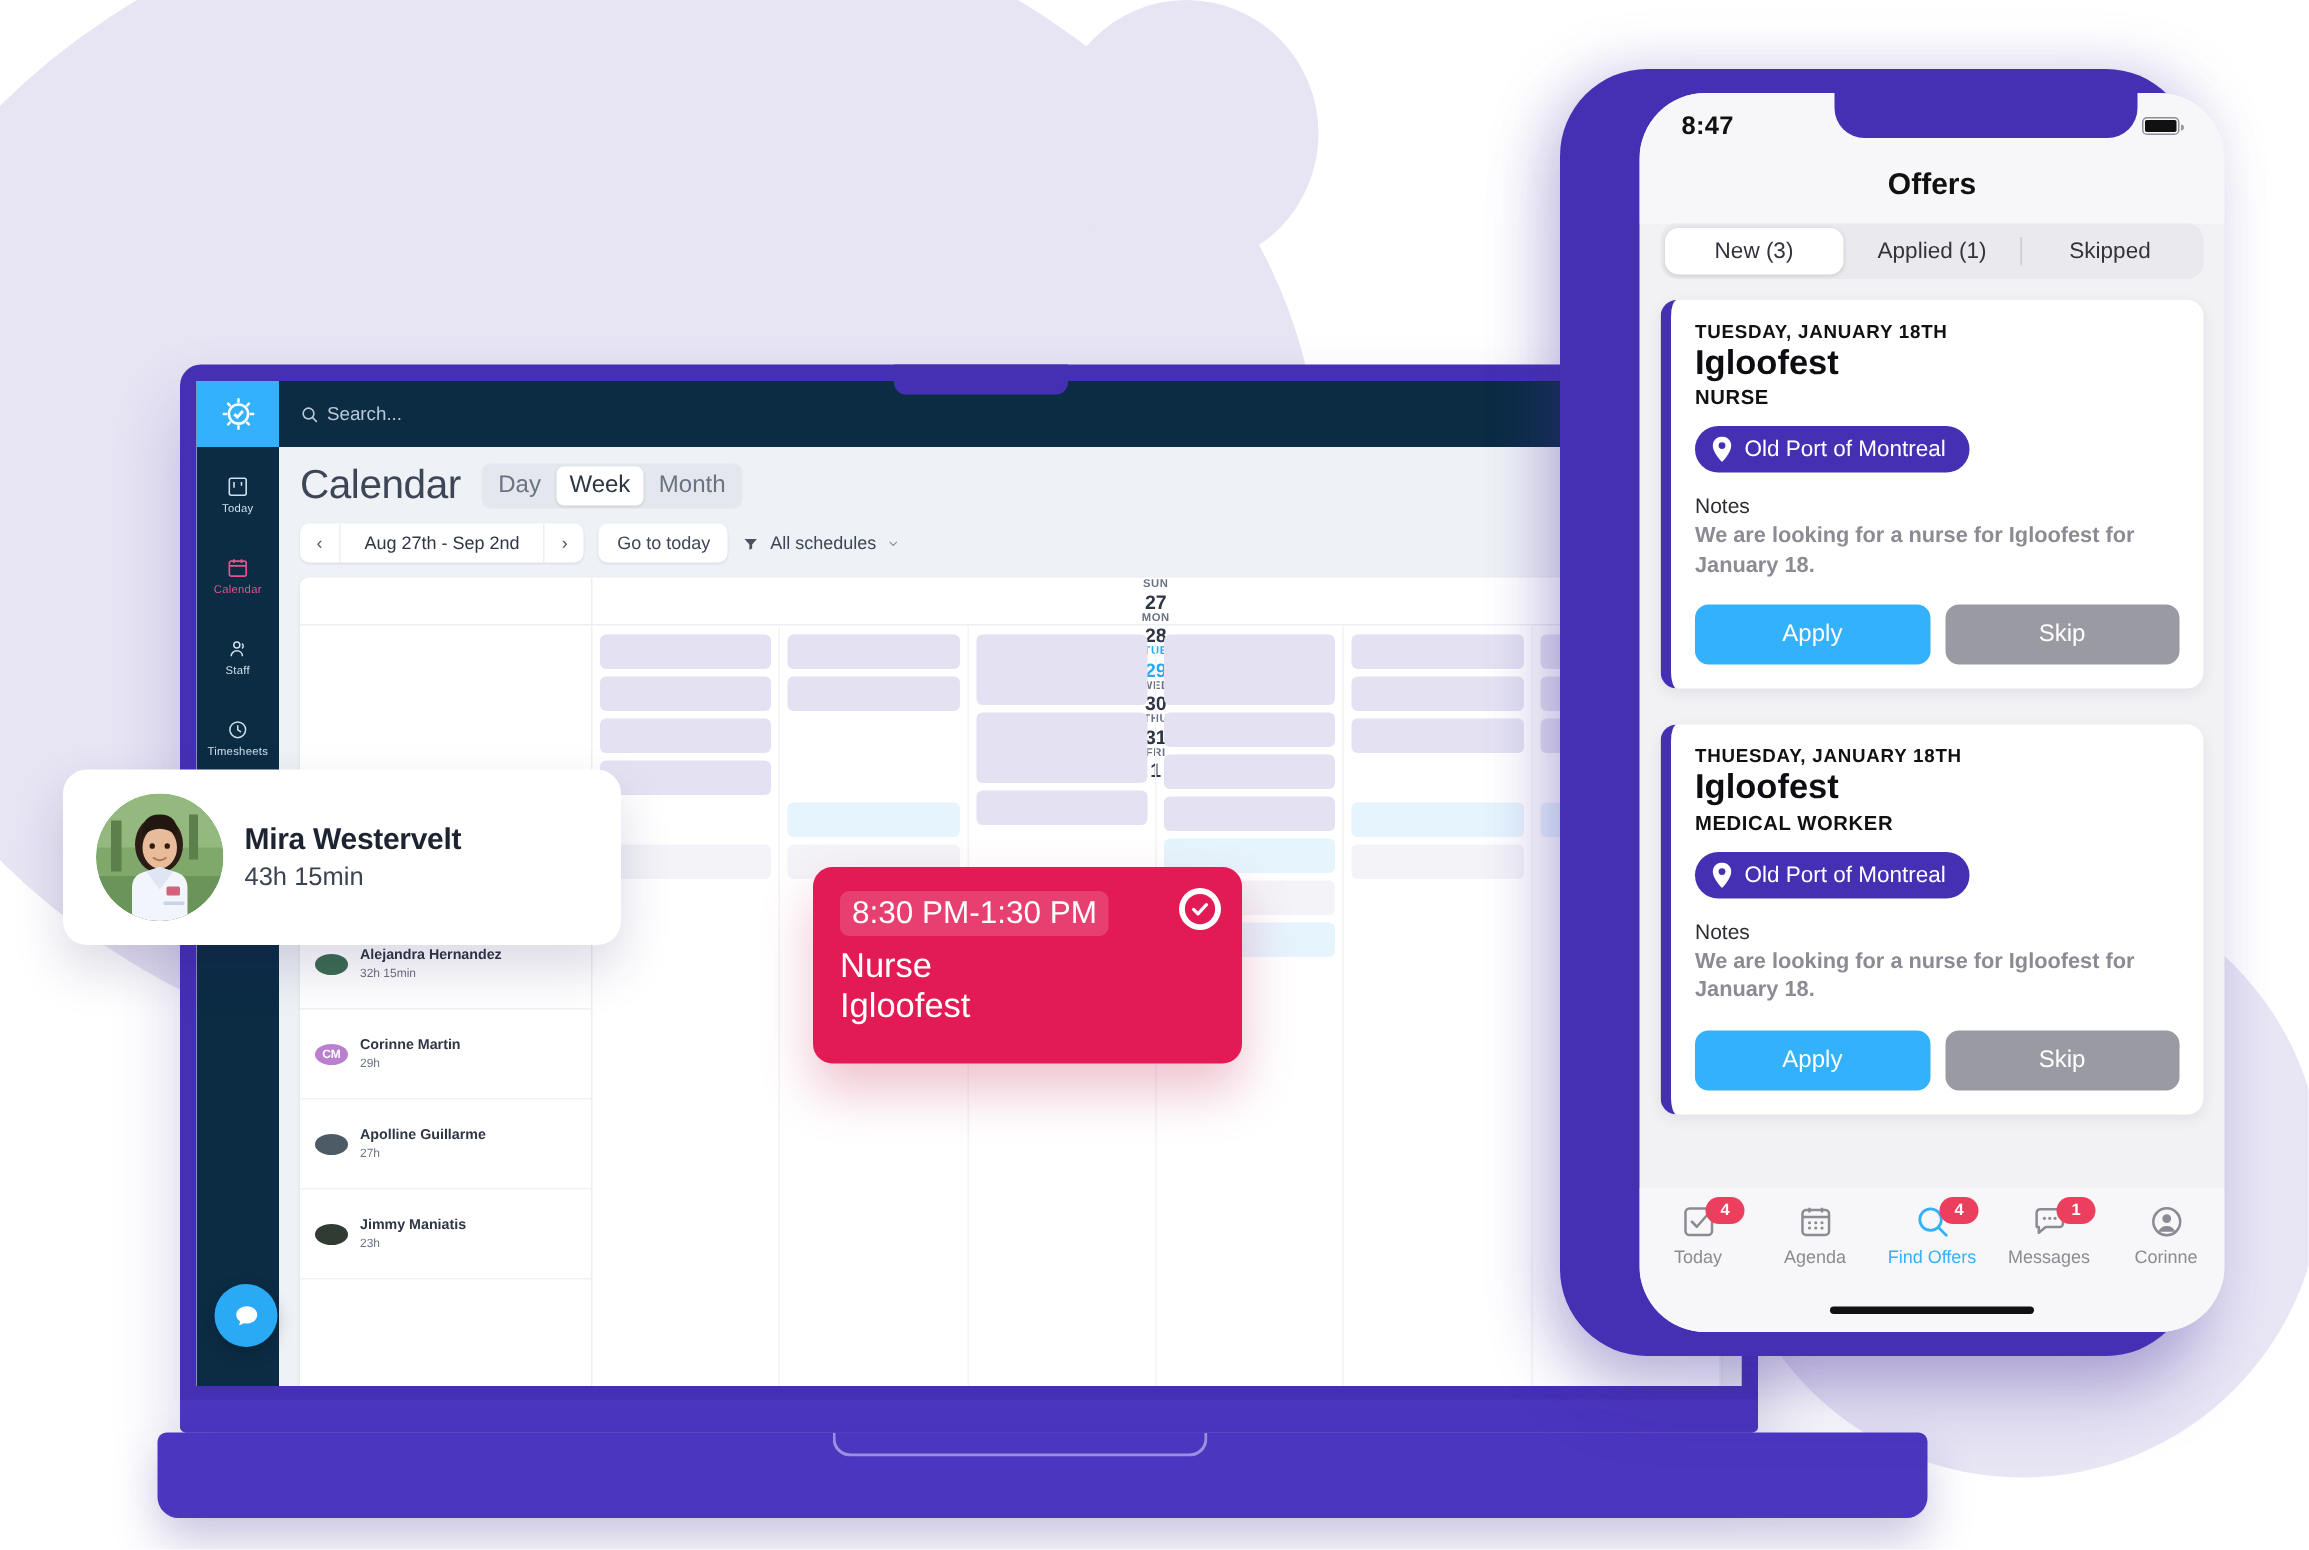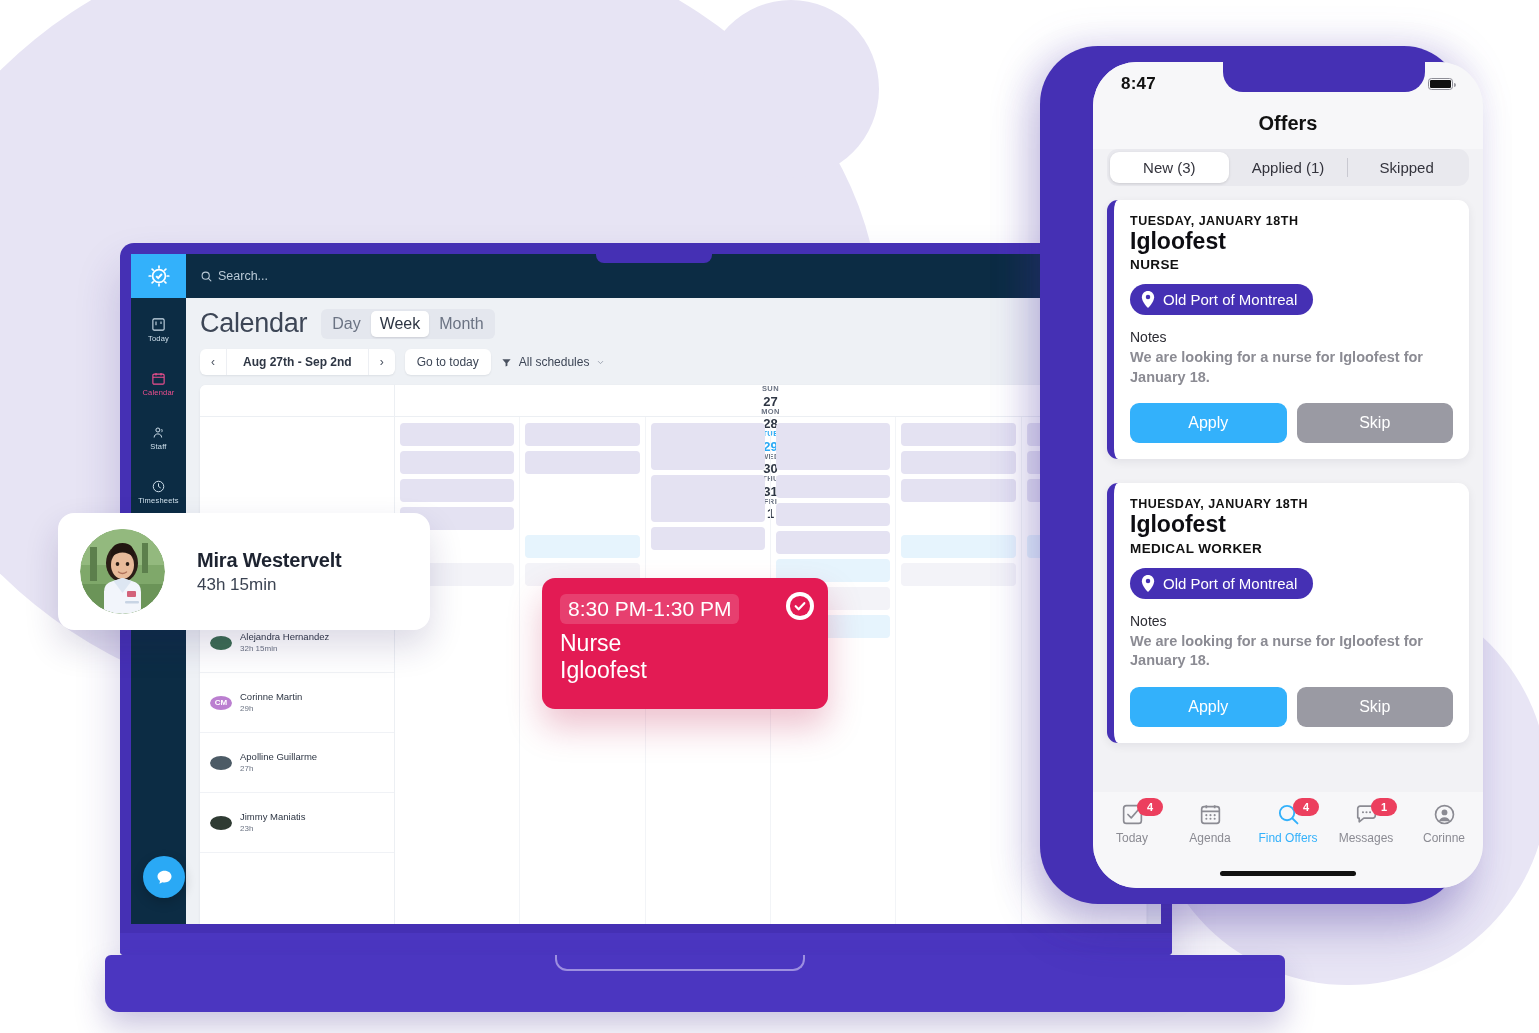--- a/index.html
+++ b/index.html
@@ -67,59 +67,59 @@
   .head-spacer{flex:1;}
   .btn-new{background:#2aa9f5;color:#fff;font-size:12px;border-radius:6px;
       padding:7px 14px;display:flex;align-items:center;gap:6px;white-space:nowrap;}
 
   .toolbar{display:flex;align-items:center;gap:10px;margin-top:10px;}
   .weeknav{display:flex;background:#fff;border-radius:6px;overflow:hidden;
       box-shadow:0 1px 2px rgba(16,24,40,.08);}
   .weeknav .arrow{width:26px;display:flex;align-items:center;justify-content:center;
       font-size:12px;color:#4a5260;border-right:1px solid #edeff3;}
   .weeknav .arrow.r{border-right:none;border-left:1px solid #edeff3;}
-  .weeknav .range{font-size:12px;font-weight:700;color:#2e3644;padding:6px 16px;white-space:nowrap;}
+  .weeknav .range{font-size:12px;font-weight:400;color:#2e3644;padding:6px 16px;white-space:nowrap;}
   .btn-plain{background:#fff;border-radius:6px;font-size:12px;color:#3d4656;padding:6px 12px;
       box-shadow:0 1px 2px rgba(16,24,40,.08);white-space:nowrap;}
   .filter{display:flex;align-items:center;gap:7px;font-size:12px;color:#3d4656;}
   .tb-spacer{flex:1;}
   .mini-search{background:#fff;border-radius:5px;font-size:10.5px;color:#9aa2af;
       padding:5px 10px;width:80px;box-shadow:0 1px 2px rgba(16,24,40,.08);}
 
   .cal{margin-top:10px;background:#fff;border-radius:6px 6px 0 0;flex:1;display:flex;min-height:0;
       box-shadow:0 1px 3px rgba(16,24,40,.07);overflow:hidden;}
   .cal-left{width:194px;flex:0 0 194px;border-right:1px solid #eceff3;display:flex;flex-direction:column;}
   .cal-left-head{height:31px;border-bottom:1px solid #eceff3;background:#fff;}
   .cal-left-filler{height:195px;border-bottom:1px solid #eceff3;}
   .staff-row{height:59px;display:flex;align-items:center;gap:8px;padding:0 10px;
       border-bottom:1px solid #f0f2f6;}
   .ava{width:22px;height:14px;border-radius:50%;flex:0 0 22px;overflow:hidden;
       display:flex;align-items:center;justify-content:center;font-size:8px;color:#fff;font-weight:700;}
-  .staff-name{font-size:9.5px;font-weight:400;color:#2e3644;line-height:12px;}
+  .staff-name{font-size:9.5px;font-weight:700;color:#2e3644;line-height:12px;}
   .staff-hours{font-size:8px;color:#6b7383;line-height:11px;}
 
   .cal-grid{flex:1;display:flex;flex-direction:column;min-width:0;}
   .cal-days{display:flex;height:31px;border-bottom:1px solid #eceff3;flex-direction:column;}
   .cal-day{flex:1;border-right:1px solid #eceff3;display:flex;flex-direction:column;
       align-items:center;justify-content:center;line-height:1;}
   .cal-day .dow{font-size:7.5px;font-weight:700;color:#6b7383;letter-spacing:.4px;}
   .cal-day .num{font-size:13px;font-weight:700;color:#2e3644;margin-top:2px;}
   .cal-day.today .dow,.cal-day.today .num{color:#2aa9f5;}
   .cal-body{flex:1;display:flex;min-height:0;}
   .cal-col{flex:1;border-right:1px solid #f2f4f7;padding:6px 5px;display:flex;
       flex-direction:column;gap:5px;}
   .chip{height:23px;border-radius:4px;background:#e4e2f2;}
   .chip.tall{height:47px;}
   .chip.pale{background:#f3f3f8;}
   .chip.blue{background:#e6f4fd;}
   .chip.gap{background:transparent;}
 
   
-  .card-person{position:absolute;left:58px;top:513px;width:372px;height:117px;
-      background:#fff;border-radius:16px;display:flex;align-items:center;gap:32px;
+  .card-person{position:absolute;left:42px;top:513px;width:372px;height:117px;
+      background:#fff;border-radius:16px;display:flex;align-items:center;gap:14px;
       padding:0 22px;box-sizing:border-box;z-index:40;
       box-shadow:0 16px 34px rgba(38,27,92,.16);}
   .person-photo{width:85px;height:85px;border-radius:50%;flex:0 0 85px;overflow:hidden;position:relative;}
   .person-name{font-size:20px;font-weight:700;color:#1d2330;letter-spacing:-.2px;}
   .person-hours{font-size:17px;color:#3b4352;margin-top:3px;}
 
   .card-shift{position:absolute;left:542px;top:578px;width:286px;height:131px;
       background:#e31b54;border-radius:13px;z-index:40;padding:16px 18px;box-sizing:border-box;
       box-shadow:0 18px 34px rgba(190,20,70,.26);}
   .shift-time{display:inline-block;background:rgba(255,255,255,.16);color:#fff;

